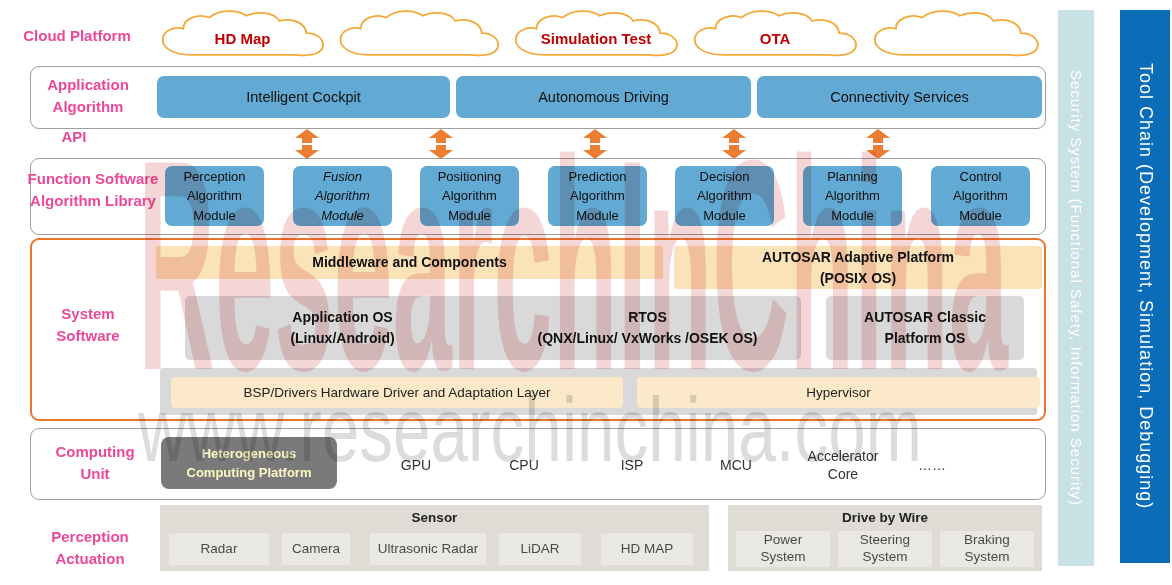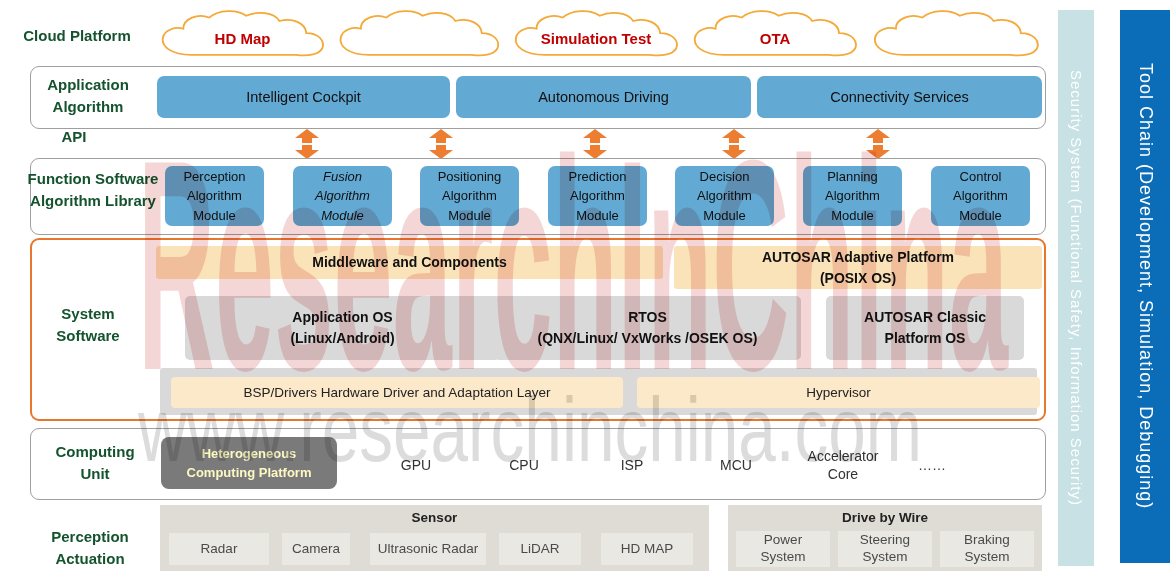--- a/index.html
+++ b/index.html
@@ -4,21 +4,21 @@
 <style>
   html,body{margin:0;padding:0;background:#fff;}
   .stage{
     position:relative;width:1172px;height:585px;background:#fff;overflow:hidden;
     font-family:"Liberation Sans",sans-serif;
   }
   .abs{position:absolute;}
   .pre{white-space:pre-line;}
   .ctr{display:flex;align-items:center;justify-content:center;text-align:center;}
 
-  .row-label{color:#14532d;font-weight:bold;font-size:15px;text-align:center;line-height:1.45;}
+  .row-label{color:#ec4899;font-weight:bold;font-size:15px;text-align:center;line-height:1.45;}
 
   .panel{border:1px solid #9f9f9f;border-radius:9px;background:transparent;}
   .panel.orange{border:2px solid #e8772e;}
 
   .blue-box{background:#62a9d3;border-radius:7px;color:#101010;}
   .app-box{font-size:14.5px;}
   .module-box{font-size:13px;line-height:1.5;}
 
   .tan{background:#fae3b8;border-radius:3px;font-weight:bold;font-size:14px;line-height:1.5;color:#111;}
   .gray-os{background:#d9d9d9;border-radius:5px;font-weight:bold;font-size:14px;line-height:1.5;color:#111;}

